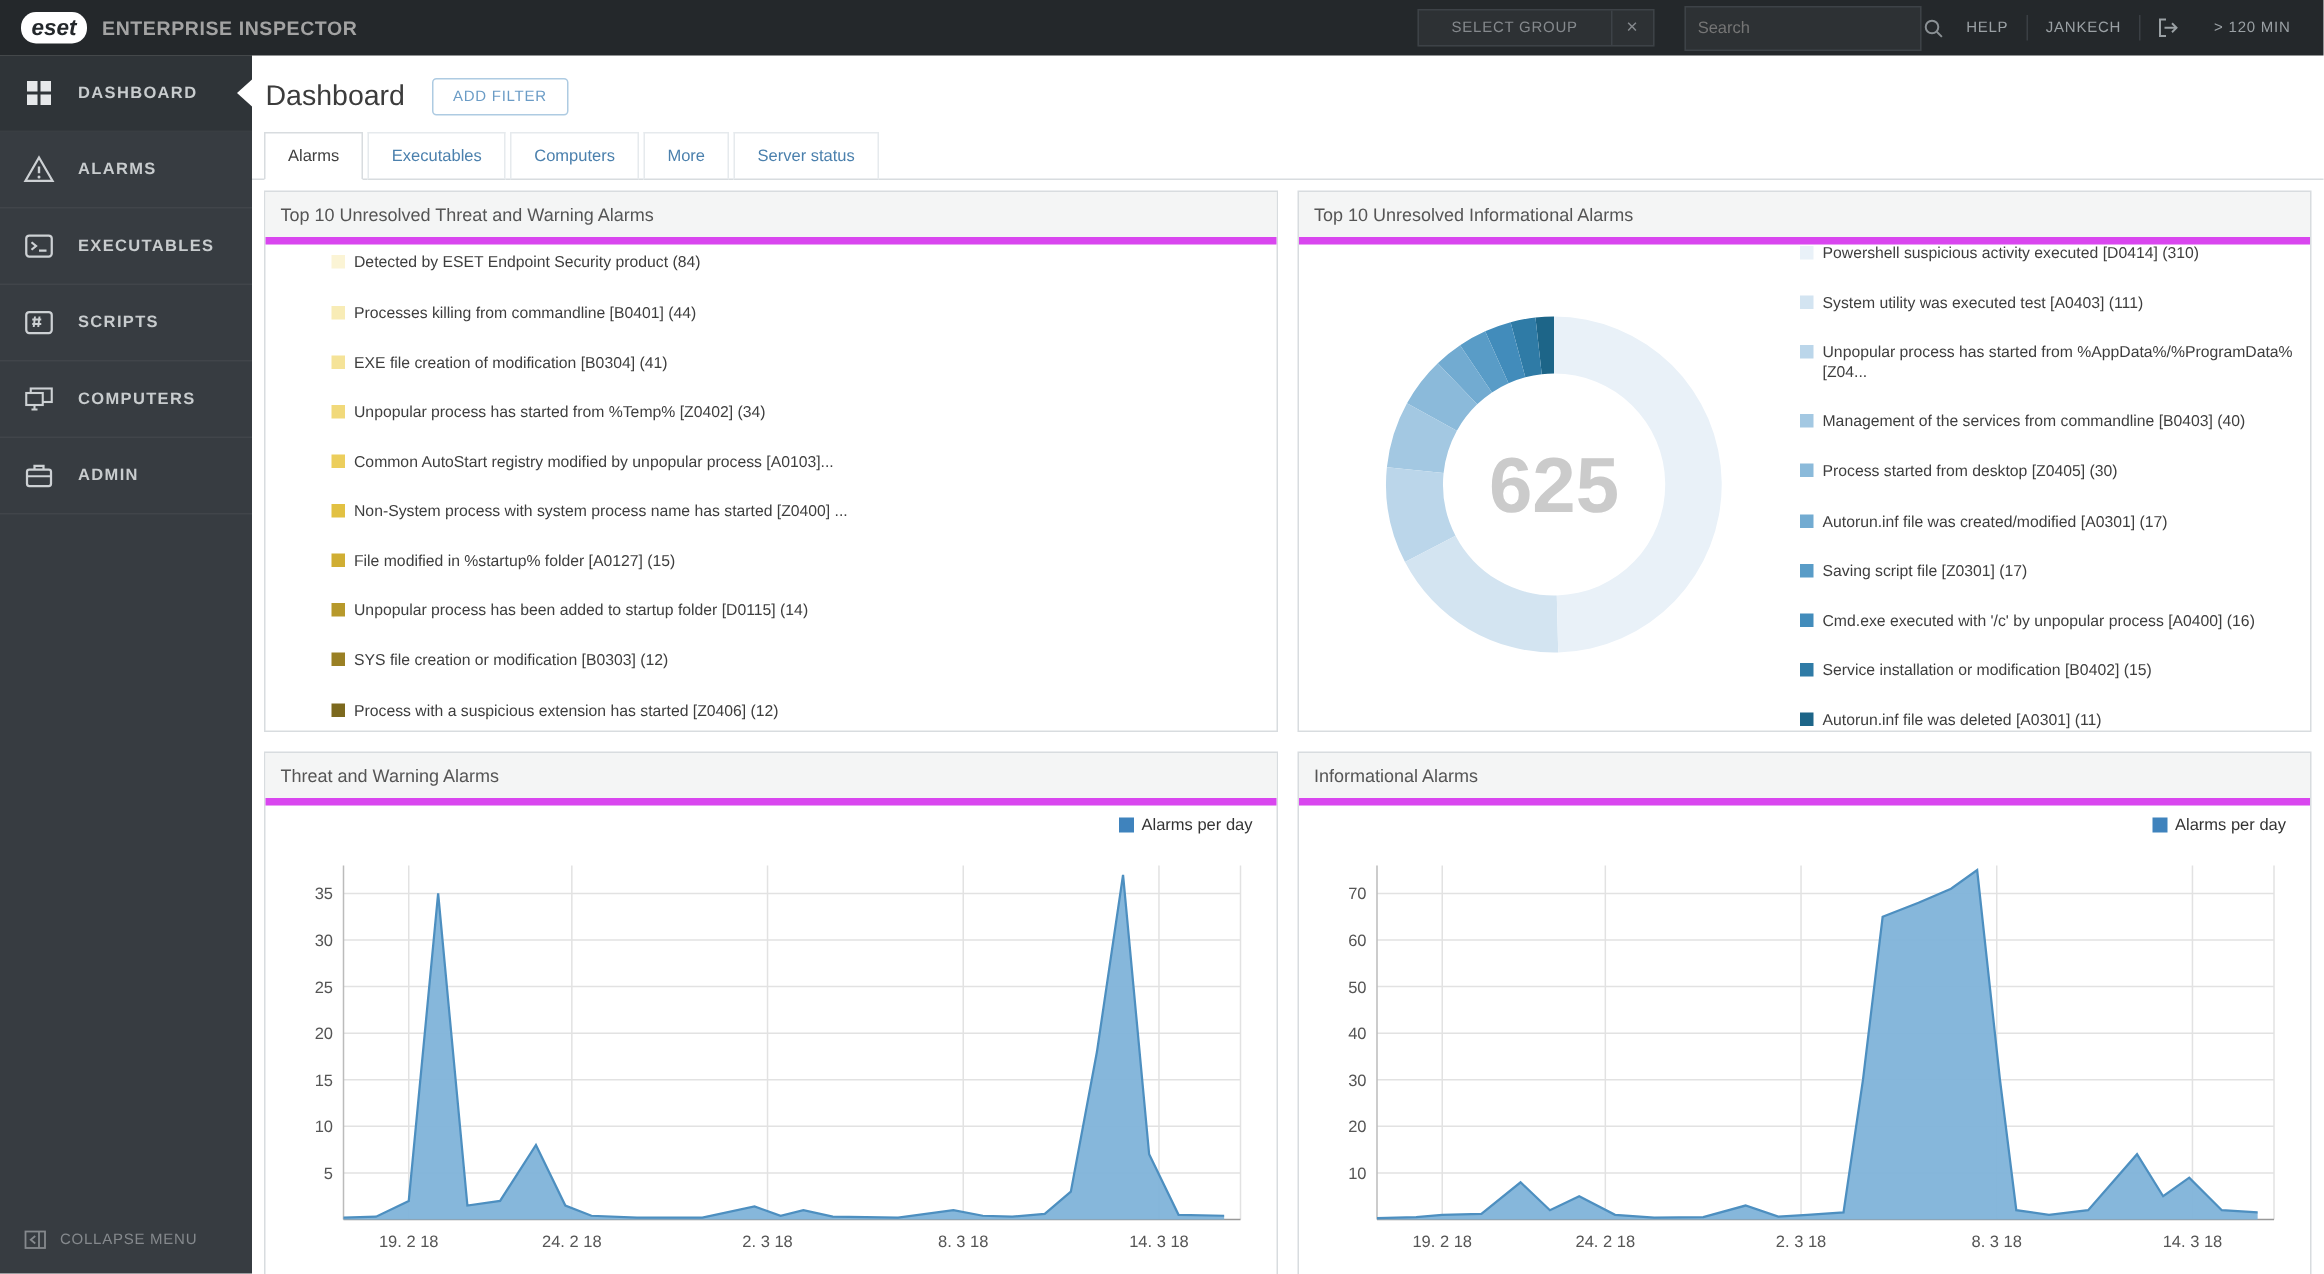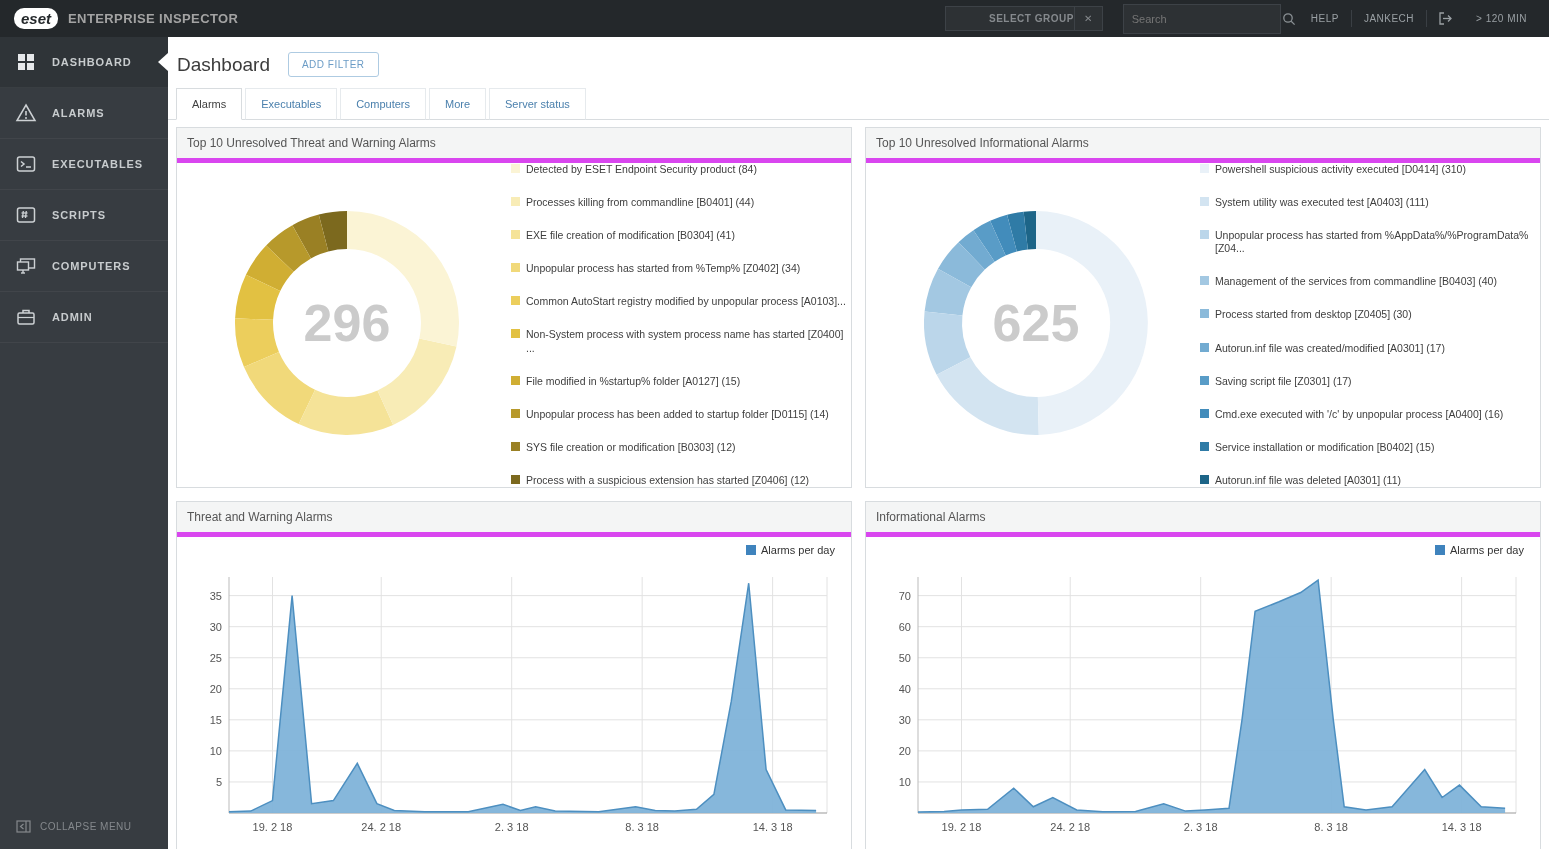--- a/index.html
+++ b/index.html
@@ -16,21 +16,21 @@
     margin-left: 14px; background: #fff; color: #24282b; font-weight: bold;
     font-style: italic; font-size: 15px; padding: 2px 7px; border-radius: 10px;
   }
   .brand { color: #a3a3a3; font-weight: bold; font-size: 13px; letter-spacing: .4px; margin-left: 10px; }
   .topbar-right { margin-left: auto; display: flex; align-items: center; height: 100%; padding-right: 10px; }
   .group-box {
     width: 158px; height: 25px; background: #2d3134; border: 1px solid #3d4247;
     color: #85898d; font-size: 10px; display: flex; align-items: center; letter-spacing: .5px;
     margin-right: 20px; cursor: pointer;
   }
-  .group-box .gtext { flex: 1; text-align: right; font-weight: bold; }
+  .group-box .gtext { flex: 1; text-align: center; }
   .group-box .gclear { padding: 0 9px; color: #85898d; border-left: 1px solid #3d4247; line-height: 23px; }
   .search-box {
     width: 158px; height: 30px; background: #2d3134; border: 1px solid #3d4247;
     display: flex; align-items: center; margin-right: 18px;
   }
   .search-box input {
     flex: 1; background: transparent; border: none; outline: none;
     color: #aeb2b5; font-size: 11px; padding: 0 8px; font-family: "Liberation Sans", sans-serif;
   }
   .search-box .mag { padding-right: 7px; display: flex; }
@@ -211,35 +211,20 @@
     <span class="tab">Computers</span>
     <span class="tab">More</span>
     <span class="tab">Server status</span>
   </div>
 
   <div class="content">
 
     <div class="panel">
       <div class="panel-h">Top 10 Unresolved Threat and Warning Alarms</div>
       <div class="donut-body">
-        <div class="donut-wrap">
-          <svg id="donut-threat" width="240" height="240" viewBox="0 0 240 240">
-              <path d="M91.78 11.61 A112 112 0 0 1 120.00 8.00 L120.00 46.00 A74 74 0 0 0 101.35 48.39 Z" fill="#7C691E"></path>
-              <path d="M65.38 22.22 A112 112 0 0 1 91.78 11.61 L101.35 48.39 A74 74 0 0 0 83.91 55.40 Z" fill="#9A8024"></path>
-              <path d="M39.14 42.50 A112 112 0 0 1 65.38 22.22 L83.91 55.40 A74 74 0 0 0 66.58 68.80 Z" fill="#B7992B"></path>
-              <path d="M18.94 71.71 A112 112 0 0 1 39.14 42.50 L66.58 68.80 A74 74 0 0 0 53.23 88.09 Z" fill="#D0AE33"></path>
-              <path d="M8.10 115.25 A112 112 0 0 1 18.94 71.71 L53.23 88.09 A74 74 0 0 0 46.07 116.86 Z" fill="#E2C142"></path>
-              <path d="M16.99 163.96 A112 112 0 0 1 8.10 115.25 L46.07 116.86 A74 74 0 0 0 51.94 149.04 Z" fill="#ECCE5C"></path>
-              <path d="M71.71 221.06 A112 112 0 0 1 16.99 163.96 L51.94 149.04 A74 74 0 0 0 88.09 186.77 Z" fill="#F1D97A"></path>
-              <path d="M166.13 222.06 A112 112 0 0 1 71.71 221.06 L88.09 186.77 A74 74 0 0 0 150.48 187.43 Z" fill="#F5E398"></path>
-              <path d="M229.49 143.60 A112 112 0 0 1 166.13 222.06 L150.48 187.43 A74 74 0 0 0 192.34 135.59 Z" fill="#F8ECB6"></path>
-              <path d="M120.00 8.00 A112 112 0 0 1 229.49 143.60 L192.34 135.59 A74 74 0 0 0 120.00 46.00 Z" fill="#FBF4D5"></path>
-            <text class="donut-total" x="120" y="138" text-anchor="middle">296</text>
-          </svg>
-        </div>
         <div class="legend" id="legend-threat">
             <div class="legend-row">
               <span class="legend-sq" style="background: rgb(251, 244, 213);"></span>
               <span>Detected by ESET Endpoint Security product (84)</span>
             </div>
             <div class="legend-row">
               <span class="legend-sq" style="background: rgb(248, 236, 182);"></span>
               <span>Processes killing from commandline [B0401] (44)</span>
             </div>
             <div class="legend-row">

